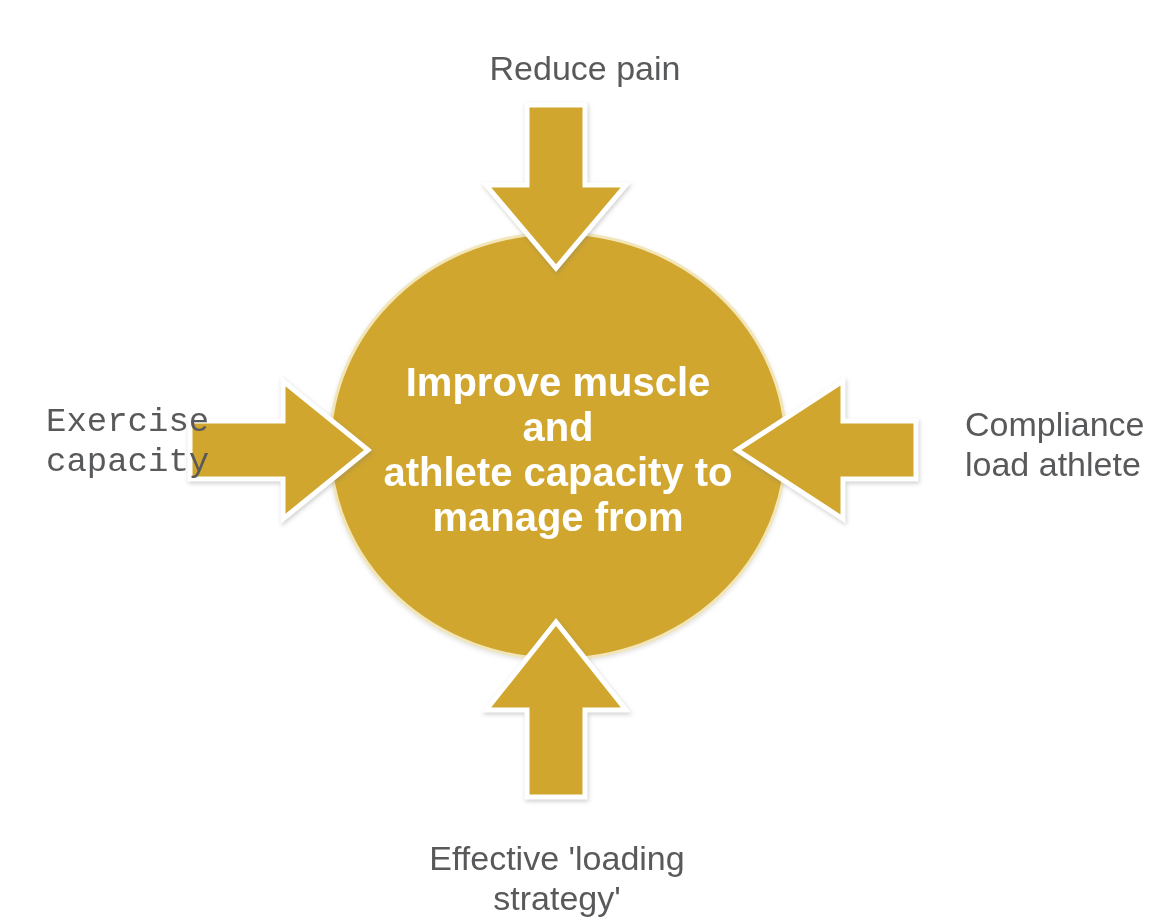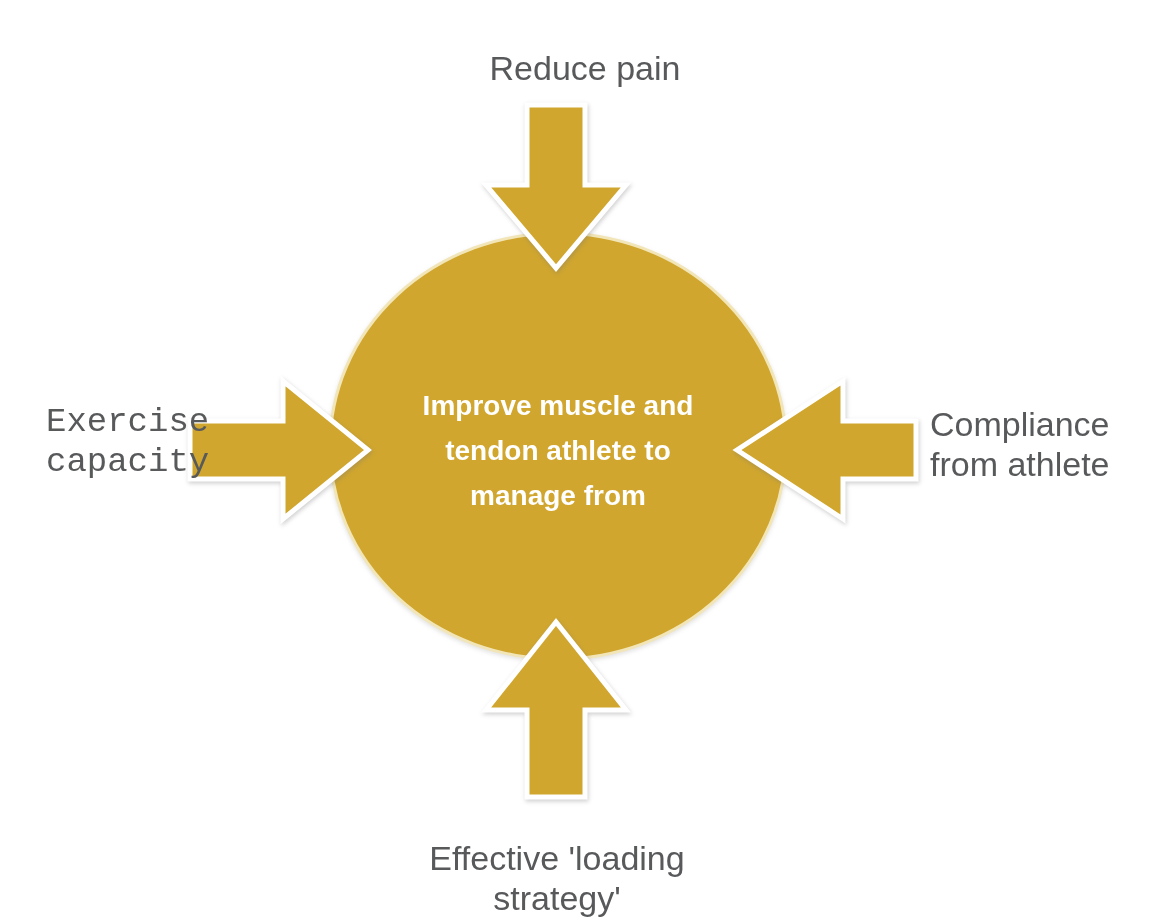--- a/index.html
+++ b/index.html
@@ -51,21 +51,21 @@
     display: block;
   }
   .center-text {
     position: absolute;
     left: 558px;
     top: 450px;
     transform: translate(-50%, -50%);
     width: 370px;
     text-align: center;
     color: var(--center_text, #FFFFFF);
-    font-size: 28px;
+    font-size: 40px;
     font-weight: bold;
     line-height: 45px;
   }
 </style>
 </head>
 <body>
 
 <div class="stage">
 
   <svg class="diagram-svg" viewBox="0 0 1170 924" aria-hidden="true">
@@ -76,36 +76,36 @@
 
     <path class="gold-shape arrow-shape" d="M527,797 V710 H486 L556,622 L626,710 H585 V797 Z"></path>
 
     <path class="gold-shape arrow-shape" d="M190,421 H283 V381 L368,450 L283,519 V479 H190 Z"></path>
 
     <path class="gold-shape arrow-shape" d="M916,421 H843 V381 L737,450 L843,519 V479 H916 Z"></path>
   </svg>
 
   <div class="center-text">
     <span class="label-line">Improve muscle and</span>
-    <span class="label-line">tendon athlete to</span>
+    <span class="label-line">athlete capacity to</span>
     <span class="label-line">manage from</span>
   </div>
 
   <div class="label centered" style="left:557px; top:48px;margin-left:28px;">
     <span class="label-line">Reduce pain</span>
   </div>
 
   <div class="label" style="left:46px; top:402px;font-family:Liberation Mono, monospace;">
     <span class="label-line">Exercise</span>
     <span class="label-line">capacity</span>
   </div>
 
-  <div class="label" style="left:930px; top:404px;">
+  <div class="label" style="left:965px; top:404px;">
     <span class="label-line">Compliance</span>
-    <span class="label-line">from athlete</span>
+    <span class="label-line">load athlete</span>
   </div>
 
   <div class="label centered" style="left:557px; top:802px;margin-top:36px;">
     <span class="label-line">Effective 'loading</span>
     <span class="label-line">strategy'</span>
   </div>
 
 </div>
 
 </body></html>

